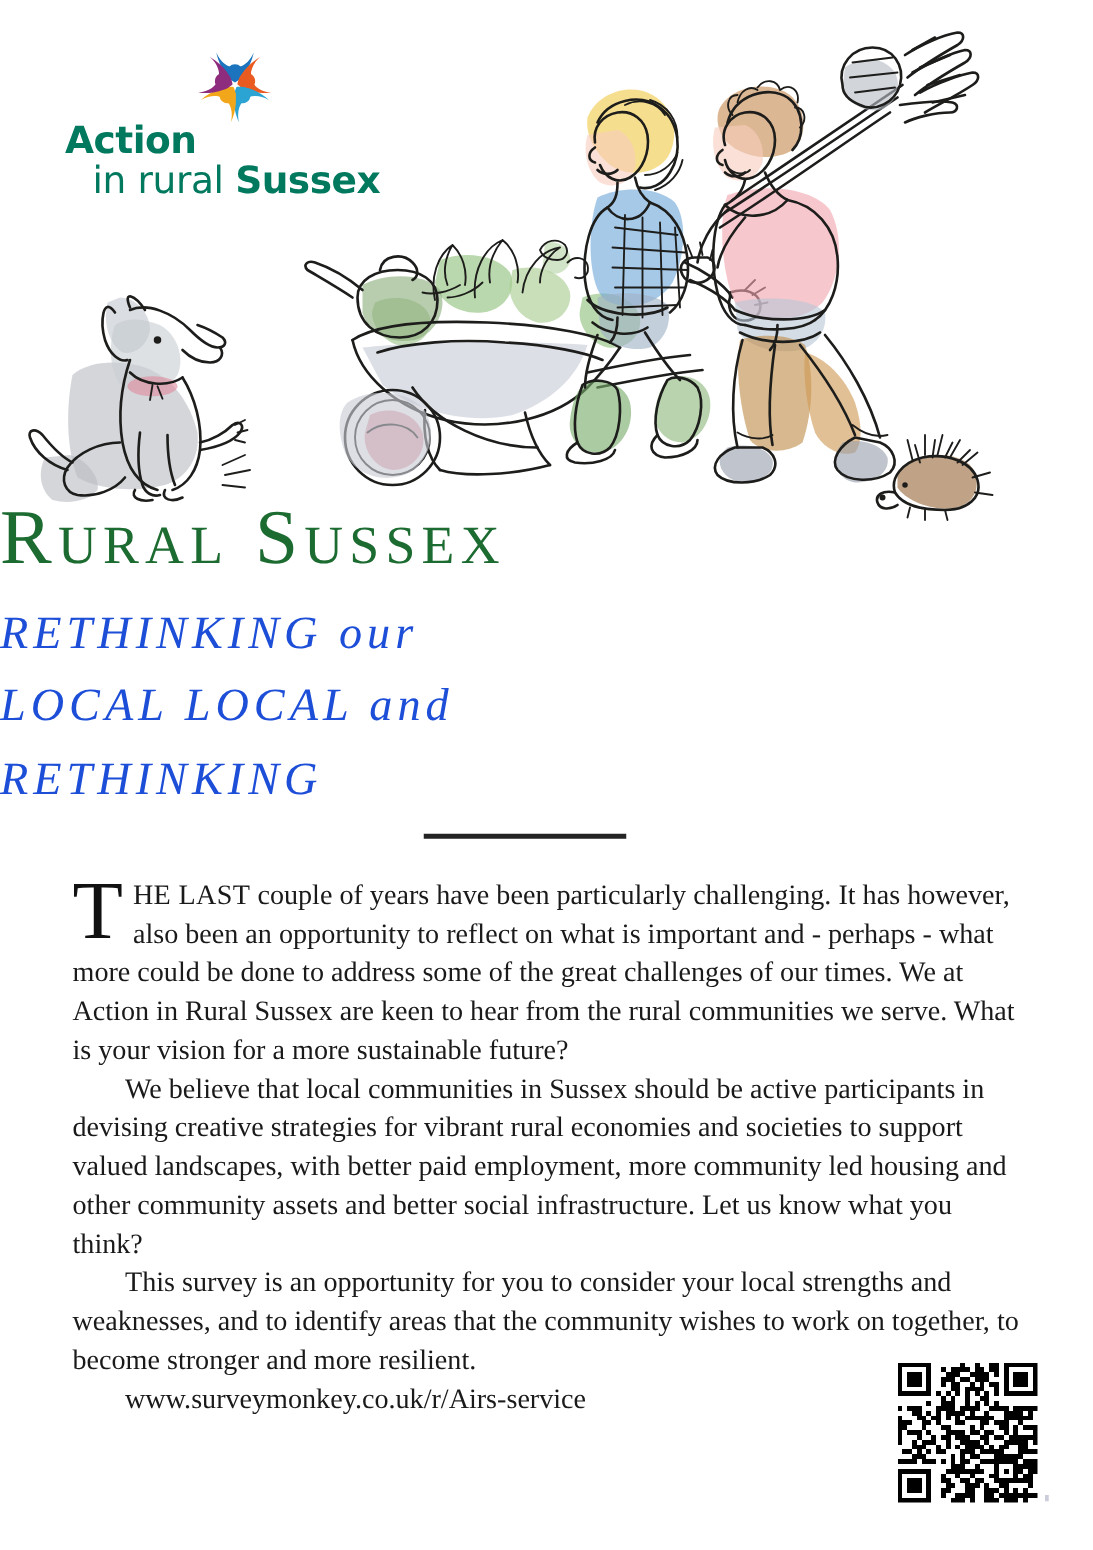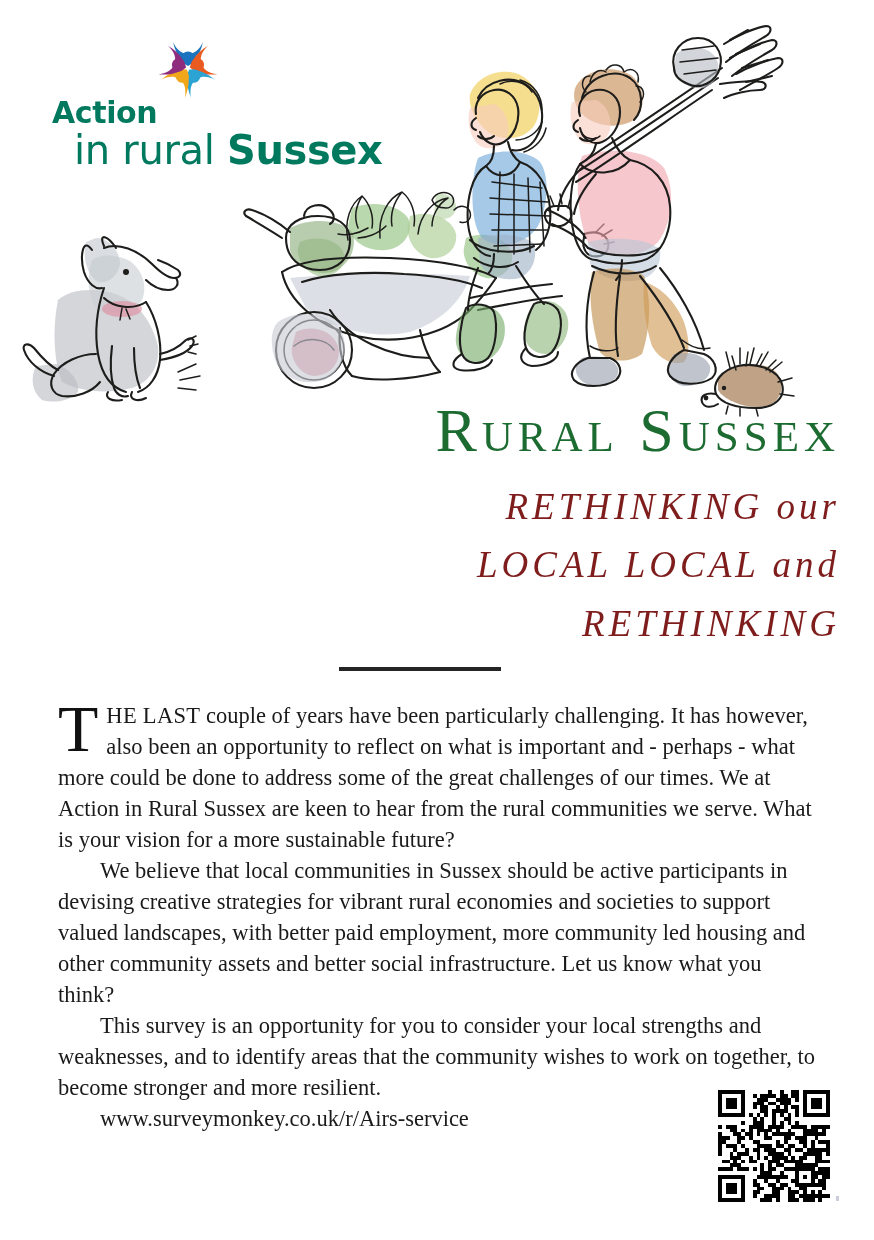--- a/index.html
+++ b/index.html
@@ -47,21 +47,21 @@
     color: #00795e;
     line-height: 1.0;
   }
   .logo-line1 {
     font-size: 30px;
     font-weight: 700;
     letter-spacing: -0.4px;
     display: block;
   }
   .logo-line2 {
-    font-size: 40px;
+    font-size: 30px;
     display: block;
     padding-left: 22px;
     margin-top: 2px;
     white-space: nowrap;
   }
   .logo-l2-light { font-weight: 400; letter-spacing: -0.3px; }
   .logo-l2-bold  { font-weight: 700; letter-spacing: -0.4px; }
 
   
   .illustration {
@@ -72,43 +72,42 @@
     height: 410px;
     pointer-events: none;
   }
 
   
   .title-block {
     position: absolute;
     left: 0;
     top: 398px;
     width: 840px;
-    text-align: right;
+    text-align: left;
   }
   .main-title {
     font-family: "Liberation Serif", serif;
     font-size: 62px;
     color: #1c6b31;
     letter-spacing: 5px;
     font-variant: small-caps;
     line-height: 1.06;
     margin: 0;
     font-weight: 400;
     white-space: nowrap;
   }
   .sub-title {
     font-family: "Liberation Serif", serif;
     font-style: italic;
     font-size: 37px;
-    color: #7f1d1d;
+    color: #1d4ed8;
     letter-spacing: 4px;
     line-height: 1.58;
     margin: 14px 0 0 0;
     font-weight: 400;
-    padding-left: 32px;
   }
   .sub-line { display: block; white-space: nowrap; }
   .title-rule {
     width: 162px;
     height: 4px;
     background: #242424;
     margin: 14px auto 0 auto;
   }
 
   

